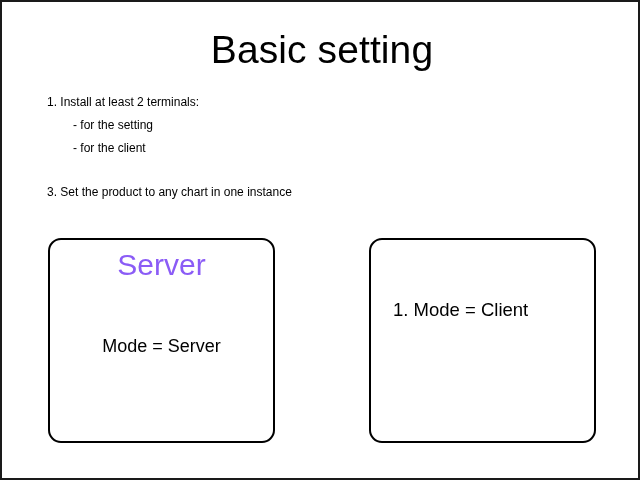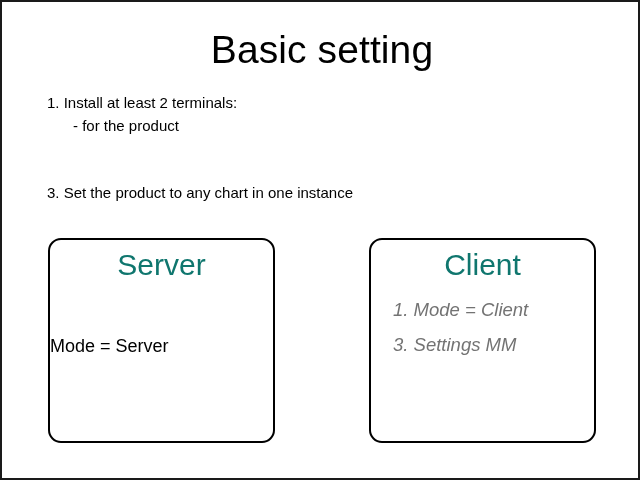--- a/index.html
+++ b/index.html
@@ -29,21 +29,21 @@
     font-size: 39px;
     line-height: 44px;
     color: #000000;
     font-weight: normal;
     letter-spacing: 0.1px;
   }
   .body-block {
     position: absolute;
     left: 45px;
     color: #000000;
-    font-size: 15px;
+    font-size: 12px;
     line-height: 23px;
   }
   #body-item-1 { top: 89px; }
   #body-item-2 { top: 179px; }
   .sub-line {
     padding-left: 26px;
   }
   .box {
     position: absolute;
     border: 2px solid #000000;
@@ -63,72 +63,71 @@
     width: 227px;
     height: 205px;
   }
   .box-heading {
     position: absolute;
     left: 0;
     width: 100%;
     text-align: center;
     font-size: 30px;
     line-height: 34px;
-    color: #0f766e;
+    color: #8b5cf6;
   }
   #server-heading { top: 8px; }
   #client-heading { top: 8px; }
   #server-body {
     position: absolute;
     left: 0;
     top: 95px;
     width: 100%;
+    text-align: center;
     font-size: 18px;
     line-height: 22px;
     color: #000000;
   }
   #client-list {
     position: absolute;
     left: 22px;
     top: 58px;
     right: 10px;
-    color: #737373;
+    color: #000000;
     font-size: 18.5px;
     line-height: 23px;
-    font-style: italic;
   }
   .client-item {
     margin-bottom: 12px;
   }
   .client-item:last-child {
     margin-bottom: 0;
   }
 </style>
 </head>
 <body>
 
 <div id="slide">
 
   <div id="slide-title">Basic setting</div>
 
   <div class="body-block" id="body-item-1">
     <div>1. Install at least 2 terminals:</div>
-    <div class="sub-line">- for the product</div>
+    <div class="sub-line">- for the setting</div>
+    <div class="sub-line">- for the client</div>
   </div>
 
   <div class="body-block" id="body-item-2">
     <div>3. Set the product to any chart in one instance</div>
   </div>
 
   <div class="box" id="server-box">
     <div class="box-heading" id="server-heading">Server</div>
     <div id="server-body">Mode = Server</div>
   </div>
 
   <div class="box" id="client-box">
-    <div class="box-heading" id="client-heading">Client</div>
     <div id="client-list">
       <div class="client-item">1. Mode = Client</div>
-      <div class="client-item">3. Settings MM</div>
     </div>
   </div>
 
 </div>
 
 </body></html>

